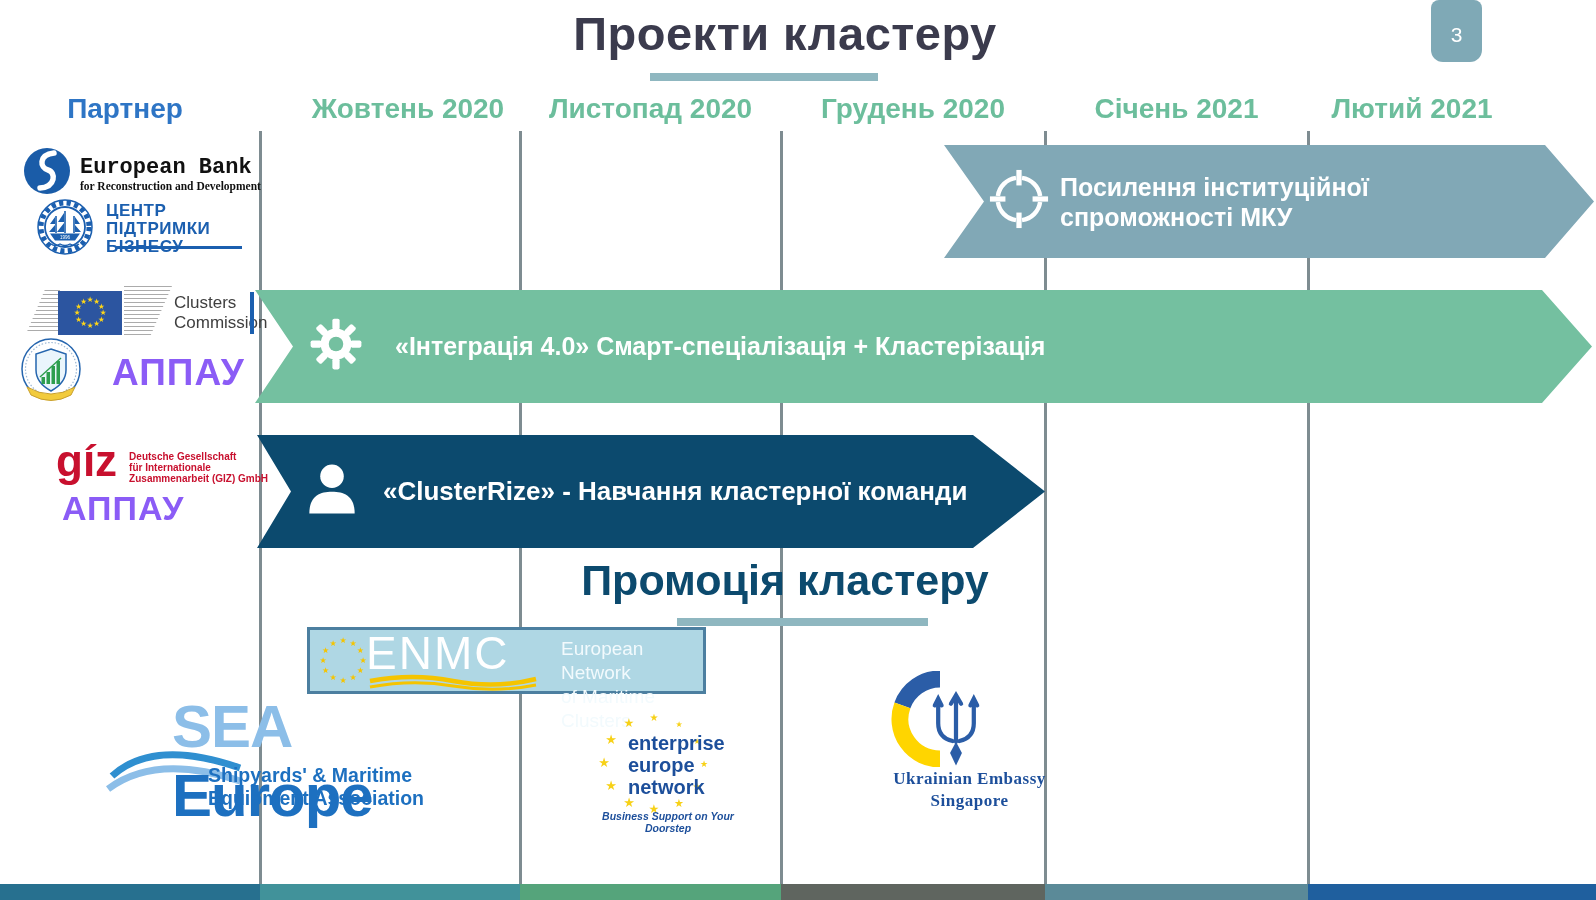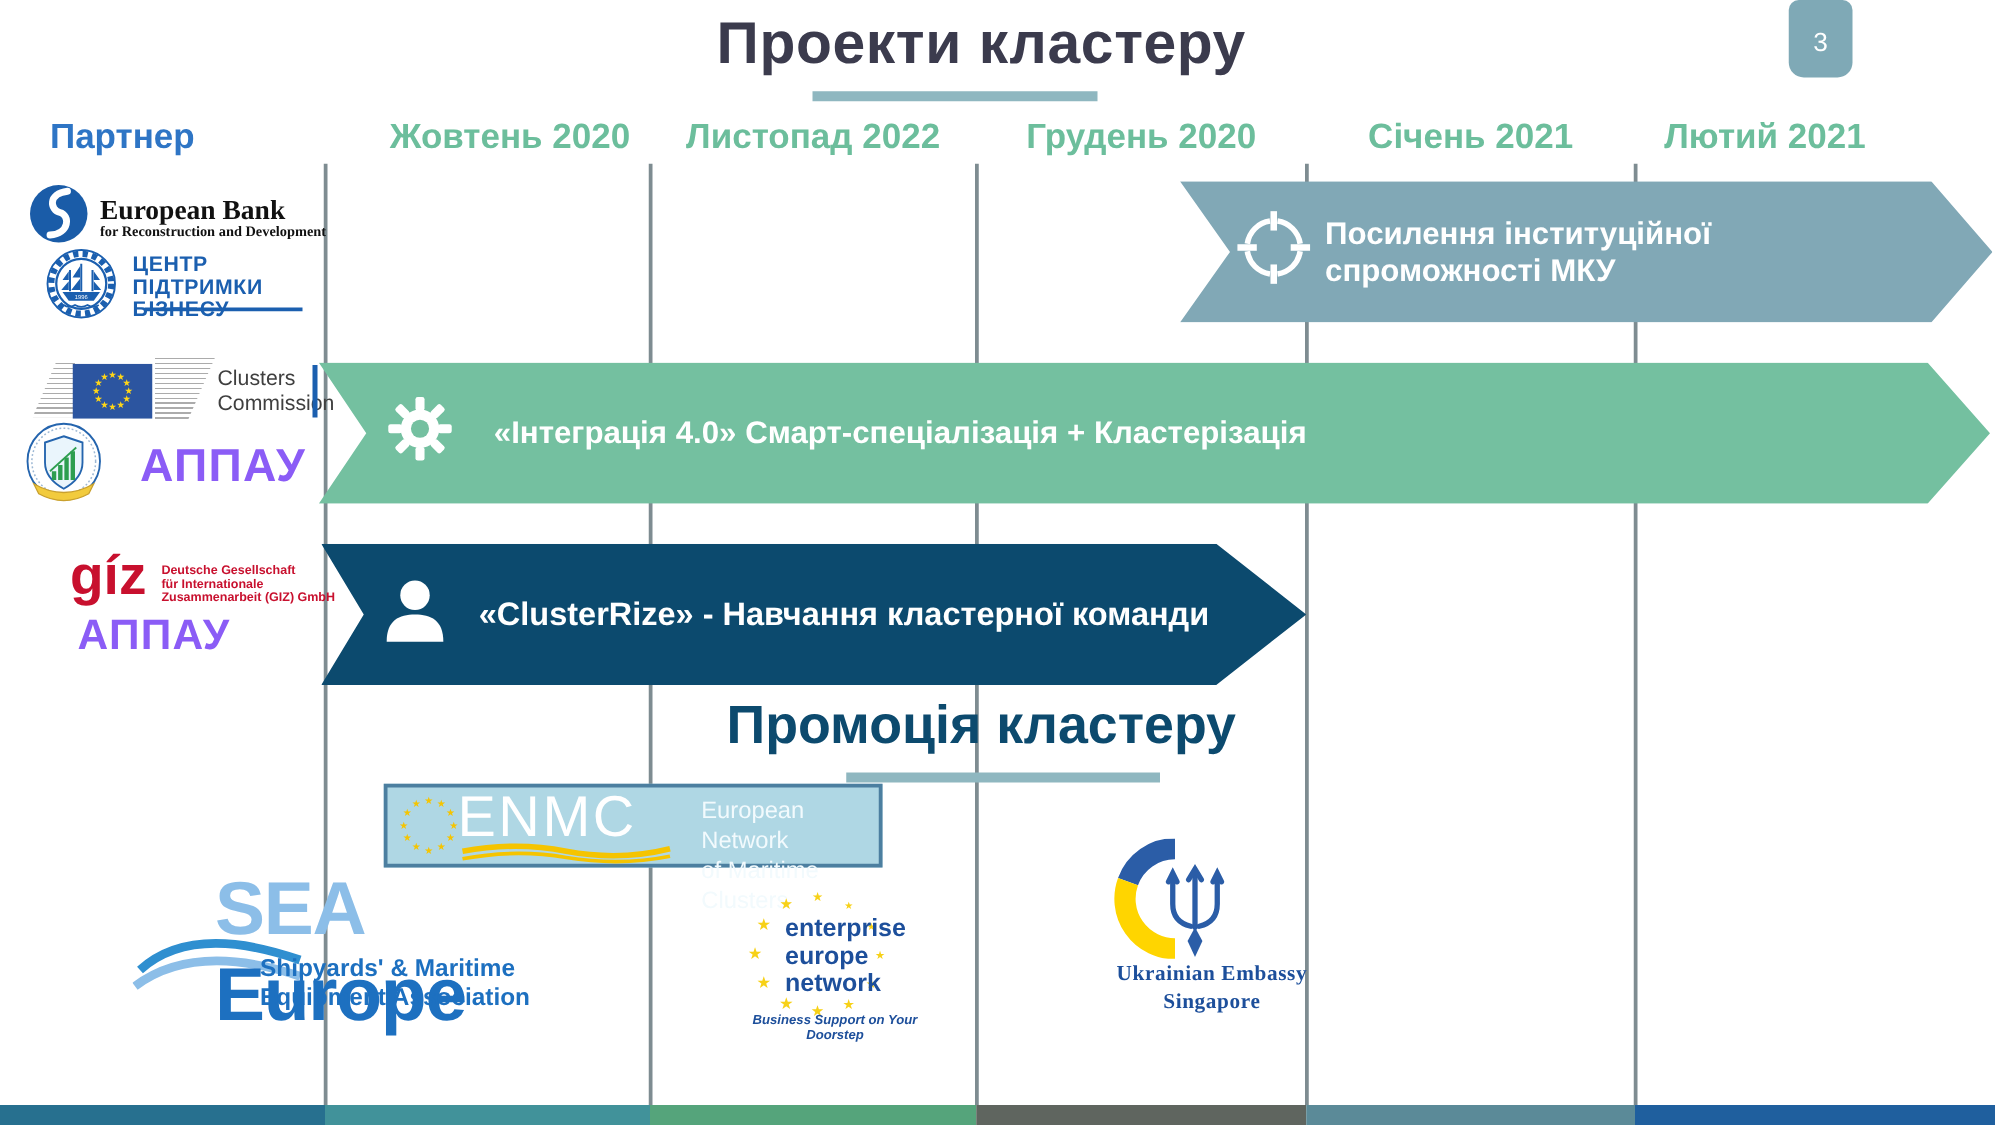--- a/index.html
+++ b/index.html
@@ -8,21 +8,21 @@
   .abs{position:absolute;}
 
   
   .badge{left:1431px;top:0;width:51px;height:62px;background:#7FA9B6;border-radius:8px 8px 12px 12px;
          color:#fff;font-size:21px;display:flex;align-items:center;justify-content:center;padding-top:8px;box-sizing:border-box;}
   .main-title{left:0;top:6px;width:1570px;text-align:center;font-size:47px;font-weight:bold;color:#3B3B4D;letter-spacing:.5px;}
   .underline1{left:650px;top:73px;width:228px;height:8px;background:#8FB7C0;}
   .promo-title{left:0;top:556px;width:1570px;text-align:center;font-size:43px;font-weight:bold;color:#0c4a6e;}
   .underline2{left:677px;top:618px;width:251px;height:8px;background:#8FB7C0;}
 
-  .partner-h{left:40px;top:93px;width:170px;text-align:left;font-size:28px;font-weight:bold;color:#2E75C5;}
+  .partner-h{left:40px;top:93px;width:170px;text-align:center;font-size:28px;font-weight:bold;color:#2E75C5;}
   .month{top:93px;text-align:center;font-size:28px;font-weight:bold;color:#6CBE9C;}
   .m0{left:286px;width:244px;} .m1{left:524px;width:253px;} .m2{left:785px;width:256px;}
   .m3{left:1049px;width:255px;} .m4{left:1312px;width:200px;}
 
   .gridline{top:131px;width:3px;height:753px;background:#7E8C91;}
   .g0{left:259px;} .g1{left:519px;} .g2{left:780px;} .g3{left:1044px;} .g4{left:1307px;}
 
   
   .arrow{display:flex;align-items:center;color:#fff;font-weight:bold;z-index:2;}
   .arrow1{left:944px;top:145px;width:650px;height:113px;background:#81A8B6;font-size:25px;line-height:30px;
@@ -32,21 +32,21 @@
   .arrow3{left:257px;top:435px;width:788px;height:113px;background:#0c4a6e;font-size:26px;
           clip-path:polygon(0 0,716px 0,100% 50%,716px 100%,0 100%,34px 50%);}
   .a-icon{flex:0 0 auto;display:block;}
   .arrow1 .a-icon{margin-left:44px;} .arrow1 .a-text{margin-left:10px;}
   .arrow2 .a-icon{margin-left:52px;} .arrow2 .a-text{margin-left:30px;}
   .arrow3 .a-icon{margin-left:46px;} .arrow3 .a-text{margin-left:22px;}
 
   
   .ebrd{left:22px;top:146px;display:flex;align-items:center;}
   .ebrd-text{margin-left:8px;font-family:"Liberation Serif",serif;color:#111;}
-  .ebrd-name{font-size:22px;font-weight:bold;line-height:25px;}
+  .ebrd-name{font-size:22px;font-weight:bold;line-height:25px;font-family:Liberation Mono, monospace;}
   .ebrd-sub{font-size:11.5px;font-weight:bold;}
   .cpb{left:36px;top:198px;display:flex;align-items:center;}
   .cpb-text{margin-left:12px;color:#1B5FAF;font-weight:bold;font-size:17px;line-height:18px;letter-spacing:.5px;}
   .cpb-line{left:116px;top:246px;width:126px;height:3px;background:#1B5FAF;}
 
   .ec{left:24px;top:286px;width:230px;height:54px;}
   .hatch{background:repeating-linear-gradient(180deg,#ABABAB 0 1px,transparent 1px 4px);}
   .hatch-l{left:2px;top:4px;width:34px;height:44px;clip-path:polygon(100% 0,100% 100%,0 100%,55% 0);}
   .hatch-r{left:100px;top:0;width:48px;height:50px;clip-path:polygon(0 0,100% 0,55% 100%,0 100%);}
   .ec-flag{left:34px;top:5px;}
@@ -95,21 +95,21 @@
 
   <div class="abs badge">
     <span>3</span>
   </div>
 
   <div class="abs main-title">Проекти кластеру</div>
   <div class="abs underline1"></div>
 
   <div class="abs partner-h">Партнер</div>
   <div class="abs month m0">Жовтень 2020</div>
-  <div class="abs month m1">Листопад 2022</div>
+  <div class="abs month m1">Листопад 2020</div>
   <div class="abs month m2">Грудень 2020</div>
   <div class="abs month m3">Січень 2021</div>
   <div class="abs month m4">Лютий 2021</div>
 
   <div class="abs gridline g0"></div>
   <div class="abs gridline g1"></div>
   <div class="abs gridline g2"></div>
   <div class="abs gridline g3"></div>
   <div class="abs gridline g4"></div>
 

